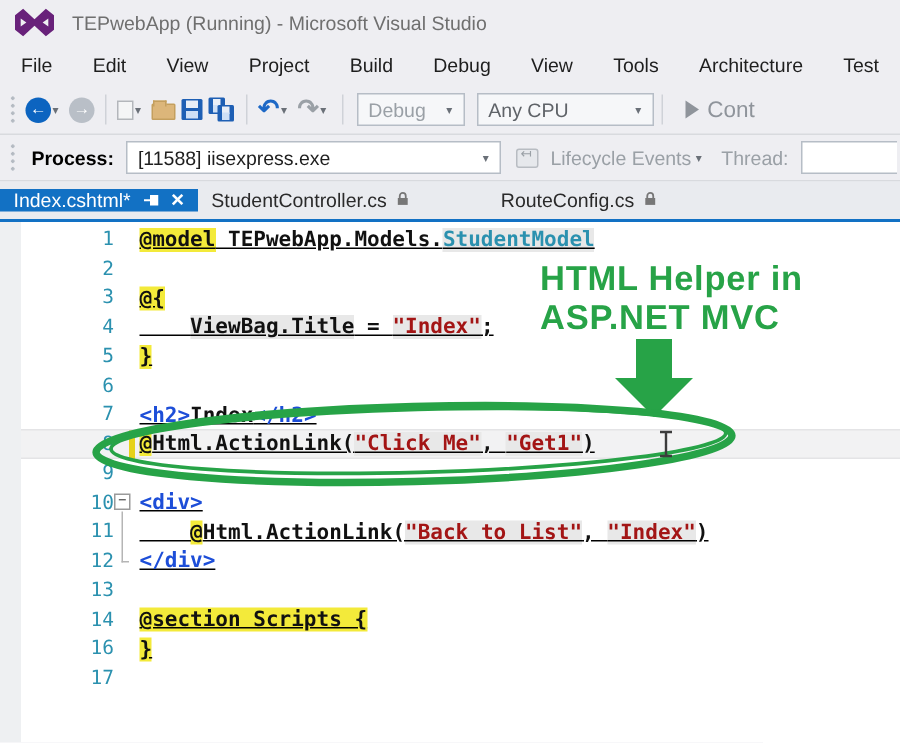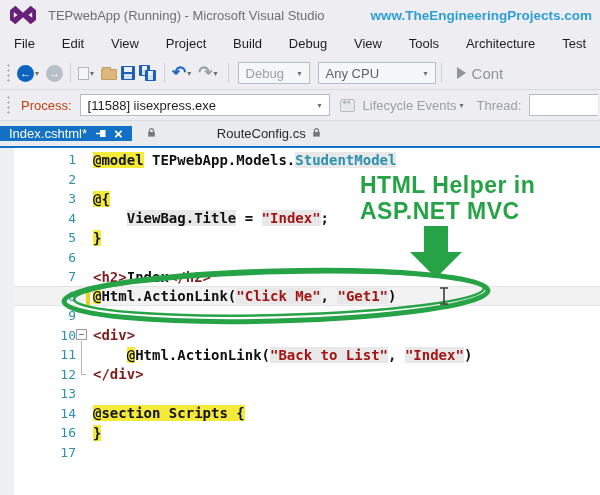--- a/index.html
+++ b/index.html
@@ -40,21 +40,21 @@
   .saveall .floppy:last-child { left:6px; top:5px; }
   .u-undo { color:#1d68c6; font-size:17px; font-weight:bold; line-height:14px; }
   .u-redo { color:#9aa0a6; font-size:17px; font-weight:bold; line-height:14px; }
   .combo { height:22px; background:#f6f7f9; border:1px solid #b6bdc6; display:flex; align-items:center; padding:0 4px 0 7px; font-size:13px; }
   .combo .caret { margin-left:auto; }
   .combo.debug { width:72px; color:#9aa0a6; margin-left:4px; }
   .combo.cpu { width:118px; color:#5f6368; margin-left:8px; }
   .play-tri { width:0; height:0; border-left:9px solid #8f949b; border-top:6px solid transparent; border-bottom:6px solid transparent; margin:0 6px 0 8px; }
   .cont-label { color:#8f949b; font-size:15px; }
 
-  .proc-label { color:#c2410c; font-weight:normal; margin:0 8px 0 6px; }
+  .proc-label { color:#000000; font-weight:bold; margin:0 8px 0 6px; }
   .combo.process { width:250px; background:#fff; color:#1e1e1e; }
   .lc-icon { width:15px; height:13px; border:1px solid #b8bcc2; background:#e6e8ec; border-radius:2px; margin:0 6px 0 10px; position:relative; }
   .lc-icon::before { content:"↤"; position:absolute; top:-3px; left:2px; font-size:9px; color:#9aa0a6; }
   .gray-label { color:#9aa0a6; margin:0 2px; }
   .combo.thread { flex:1; background:#fff; margin-left:6px; border-right:none; }
 
   
   .tabstrip { height:27px; display:flex; align-items:center; background:#e9ebef; border-bottom:2px solid #1271c4; }
   .tab { display:flex; align-items:center; font-size:13px; padding:0 9px; white-space:nowrap; cursor:default; }
   .tab.active { background:#1271c4; color:#fff; }
@@ -66,46 +66,45 @@
   .tab.gap { margin-left:42px; }
 
   
   .editor { position:relative; height:347px; background:#fff; overflow:hidden; }
   .margin-strip { position:absolute; left:0; top:0; bottom:0; width:14px; background:#eef0f2; }
   .row-highlight { position:absolute; left:14px; right:0; top:138px; height:20px; background:#f2f2f3; border-top:1px solid #e4e4e6; border-bottom:1px solid #e4e4e6; }
   .change-bar { position:absolute; left:86px; top:139px; width:4px; height:19px; background:#e6d21a; }
   .lines { position:absolute; left:0; top:2px; right:0; }
   .line { display:flex; height:19.5px; align-items:center; font-family:"DejaVu Sans Mono", monospace; font-size:14px; font-weight:bold; white-space:pre; }
   .lnum { width:76px; text-align:right; color:#2b91af; font-size:13px; font-weight:normal; flex:0 0 auto; }
-  .code { padding-left:17px; }
+  .code { padding-left:17px;text-decoration:underline; }
   .seg-p { color:#111; }
   .seg-y { color:#111; background:#f3ea3a; }
   .seg-t { color:#2b91af; background:#e8e8e8; }
   .seg-g { color:#111; background:#e8e8e8; }
   .seg-s { color:#a31515; background:#e8e8e8; }
-  .seg-m { color:#7f1d1d; }
+  .seg-m { color:#1d4ed8; }
   .collapse-box { position:absolute; left:76px; top:181px; width:11px; height:11px; border:1px solid #9a9a9a; background:#fff; font-size:9px; line-height:9px; text-align:center; color:#444; font-family:"DejaVu Sans Mono", monospace; }
   .fold-guide { position:absolute; left:81px; top:193px; width:5px; height:34px; border-left:1px solid #b5b5b5; border-bottom:1px solid #b5b5b5; }
   .annotation { position:absolute; left:360px; color:#27a347; font-weight:bold; font-size:23px; letter-spacing:.5px; white-space:nowrap; }
   .annotation.l1 { top:24px; }
   .annotation.l2 { top:50px; }
   .overlay-svg { position:absolute; left:0; top:0; width:600px; height:347px; pointer-events:none; }
 </style>
 </head>
 <body>
 
 <div class="vs">
 
   <div class="titlebar">
     <svg class="vslogo" viewBox="0 0 24 18">
       <path fill="#68217A" fill-rule="evenodd" d="M0,4.5 L5,0.5 L12,7 L19,0.5 L24,4.5 L24,13.5 L19,17.5 L12,11 L5,17.5 L0,13.5 Z
            M3.5,6.5 L3.5,11.5 L7,9 Z M20.5,6.5 L17,9 L20.5,11.5 Z"></path>
     </svg>
     <span class="title-text">TEPwebApp (Running) - Microsoft Visual Studio</span>
-    <span class="watermark">www.TheEngineeringProjects.com</span>
   </div>
 
   <div class="menubar" id="menubar">
       <span class="menu-item">File</span>
       <span class="menu-item">Edit</span>
       <span class="menu-item">View</span>
       <span class="menu-item">Project</span>
       <span class="menu-item">Build</span>
       <span class="menu-item">Debug</span>
       <span class="menu-item">View</span>
@@ -186,20 +185,21 @@
         <span class="tab-label">Index.cshtml*</span>
         <span class="pin">
           <svg width="11" height="11" viewBox="0 0 11 11">
             <line x1="0" y1="5.5" x2="4" y2="5.5" stroke="#fff" stroke-width="1.4"></line>
             <rect x="4" y="2" width="5.5" height="7" fill="#fff"></rect>
           </svg>
         </span>
         <span class="close">×</span>
       </div>
       <div class="tab inactive">
+        <span class="tab-label">StudentController.cs</span>
         <span class="lock"><svg width="11" height="11" viewBox="0 0 11 11">
             <path d="M3.5,5 V3.6 a2,2 0 0 1 4,0 V5" fill="none" stroke="#777" stroke-width="1.2"></path>
             <rect x="2.2" y="5" width="6.6" height="4.6" fill="#777"></rect>
           </svg></span>
       </div>
       <div class="tab inactive gap">
         <span class="tab-label">RouteConfig.cs</span>
         <span class="lock"><svg width="11" height="11" viewBox="0 0 11 11">
             <path d="M3.5,5 V3.6 a2,2 0 0 1 4,0 V5" fill="none" stroke="#777" stroke-width="1.2"></path>
             <rect x="2.2" y="5" width="6.6" height="4.6" fill="#777"></rect>

